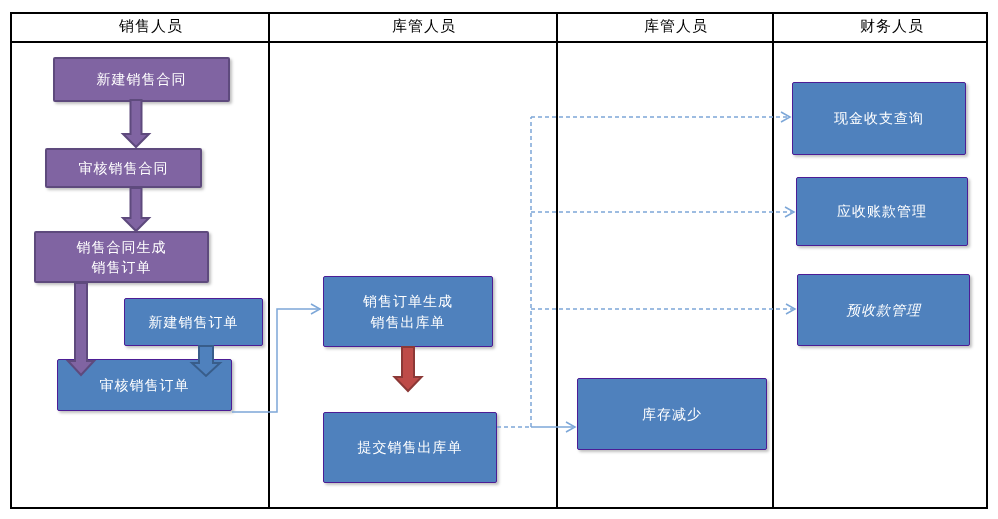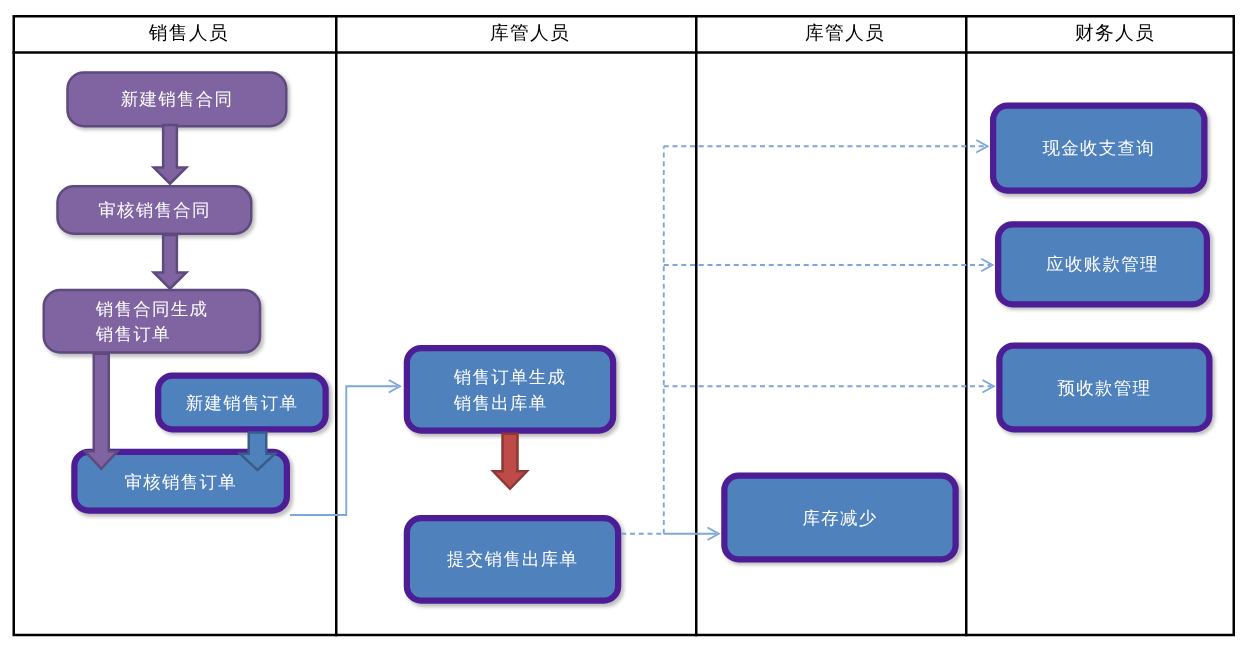--- a/index.html
+++ b/index.html
@@ -42,32 +42,32 @@
     color: #000;
     letter-spacing: 1px;
     padding-left: 12px;
   }
   .node {
     position: absolute;
     box-sizing: border-box;
     display: flex;
     align-items: center;
     justify-content: center;
-    text-align: left;
+    text-align: center;
     color: #ffffff;
     font-size: 14px;
     line-height: 1.45;
     letter-spacing: 1px;
     white-space: pre-line;
-    border-radius: 14px;
+    border-radius: 2px;
     box-shadow: 2px 2px 3px rgba(0,0,0,0.25);
     z-index: 1;
   }
   .node.purple { background: #8064A2; border: 2px solid #5E4A7D; }
-  .node.blue   { background: #4F81BD; border: 5px solid #4c1d95; }
+  .node.blue   { background: #4F81BD; border: 1px solid #4c1d95; }
   .overlay {
     position: absolute;
     left: 0; top: 0;
     width: 998px; height: 519px;
     z-index: 2;
     pointer-events: none;
   }
 </style>
 </head>
 <body>
@@ -90,21 +90,21 @@
   <div class="node purple" style="left:34px;  top:231px; width:175px; height:52px;">销售合同生成
 销售订单</div>
   <div class="node blue" style="left:124px; top:298px; width:139px; height:48px;">新建销售订单</div>
   <div class="node blue" style="left:57px;  top:359px; width:175px; height:52px;">审核销售订单</div>
   <div class="node blue" style="left:323px; top:276px; width:170px; height:71px;">销售订单生成
 销售出库单</div>
   <div class="node blue" style="left:323px; top:392px; width:174px; height:71px;margin-top:20px;">提交销售出库单</div>
   <div class="node blue" style="left:577px; top:378px; width:190px; height:72px;">库存减少</div>
   <div class="node blue" style="left:792px; top:82px;  width:174px; height:73px;">现金收支查询</div>
   <div class="node blue" style="left:796px; top:177px; width:172px; height:69px;">应收账款管理</div>
-  <div class="node blue" style="left:797px; top:274px; width:173px; height:72px;">预收款管理</div>
+  <div class="node blue" style="left:797px; top:274px; width:173px; height:72px;font-style:italic;">预收款管理</div>
 
   <svg class="overlay" viewBox="0 0 998 519">
 
     <path d="M 130.5,100 H 141.5 V 134 H 149 L 136,147 L 123,134 H 130.5 Z" fill="#8064A2" stroke="#5E4A7D" stroke-width="2"></path>
     <path d="M 130.5,188 H 141.5 V 218 H 149 L 136,231 L 123,218 H 130.5 Z" fill="#8064A2" stroke="#5E4A7D" stroke-width="2"></path>
     <path d="M 75,283 H 87 V 361 H 94 L 81,375 L 68,361 H 75 Z" fill="#8064A2" stroke="#5E4A7D" stroke-width="2"></path>
 
     <path d="M 199,346 H 213 V 363 H 220 L 206,376 L 192,363 H 199 Z" fill="#4F81BD" stroke="#385D8A" stroke-width="2"></path>
 
     <path d="M 402,347 H 414 V 377 H 421.5 L 408,391 L 394.5,377 H 402 Z" fill="#BE4B48" stroke="#8C3836" stroke-width="2"></path>

